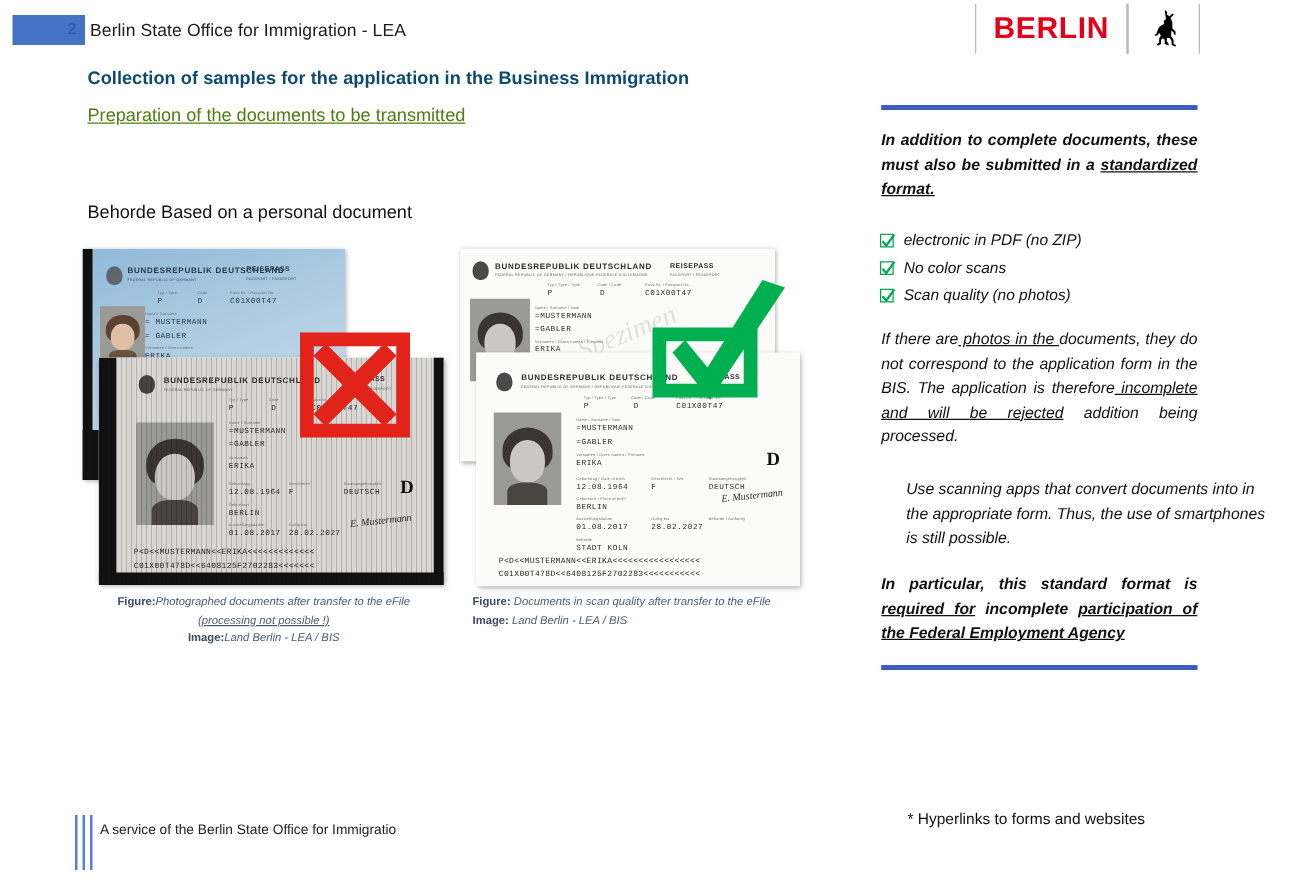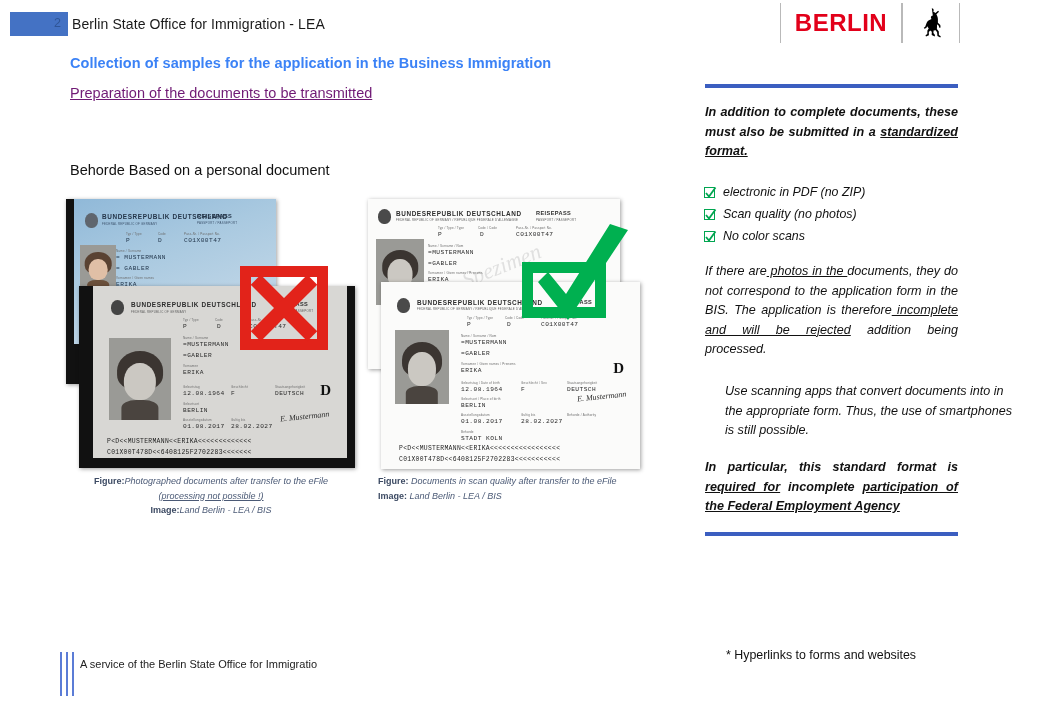--- a/index.html
+++ b/index.html
@@ -80,30 +80,30 @@
     justify-content: center;
   }
 
   
   #slide-heading {
     position: absolute;
     left: 70px;
     top: 55px;
     font-size: 14.5px;
     font-weight: bold;
-    color: #3b82f6;
+    color: #0c4a6e;
     white-space: nowrap;
     letter-spacing: 0.05px;
   }
   #subtitle-link {
     position: absolute;
     left: 70px;
     top: 85px;
     font-size: 14.5px;
-    color: #701a75;
+    color: #4d7c0f;
     text-decoration: underline;
     white-space: nowrap;
   }
   #example-label {
     position: absolute;
     left: 70px;
     top: 162px;
     font-size: 14.5px;
     color: #121212;
     white-space: nowrap;
@@ -674,29 +674,29 @@
         </svg>
     </span>
     <span class="check-label">electronic in PDF (no ZIP)</span>
   </div>
   <div class="check-row">
     <span class="check-box">
       <svg width="13" height="14" viewBox="0 0 13 14" aria-hidden="true">
           <path d="M2 7 L5 10.5 L11.5 1.5" stroke="#00a550" stroke-width="1.8" fill="none"></path>
         </svg>
     </span>
-    <span class="check-label">Scan quality (no photos)</span>
+    <span class="check-label">No color scans</span>
   </div>
   <div class="check-row">
     <span class="check-box">
       <svg width="13" height="14" viewBox="0 0 13 14" aria-hidden="true">
           <path d="M2 7 L5 10.5 L11.5 1.5" stroke="#00a550" stroke-width="1.8" fill="none"></path>
         </svg>
     </span>
-    <span class="check-label">No color scans</span>
+    <span class="check-label">Scan quality (no photos)</span>
   </div>
 </div>
 
 <div id="reject-para" class="r-para just">
   <span>If there are</span><span class="u"> photos in the </span><span>documents, they do not correspond to the application form in the BIS. The application is therefore</span><span class="u"> incomplete and will be rejected</span><span> addition being processed.</span>
 </div>
 
 <div id="scanapps-para" class="r-para">Use scanning apps that convert documents into in the appropriate form. Thus, the use of smartphones is still possible.</div>
 
 <div id="required-para" class="r-para bold just">

